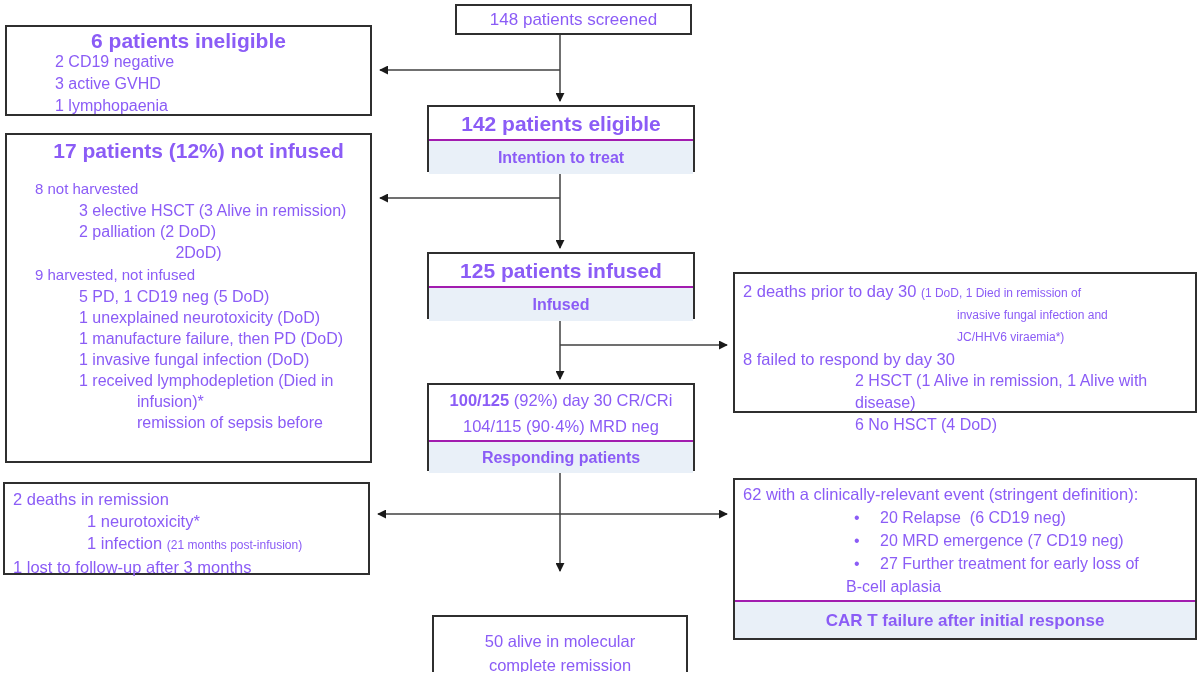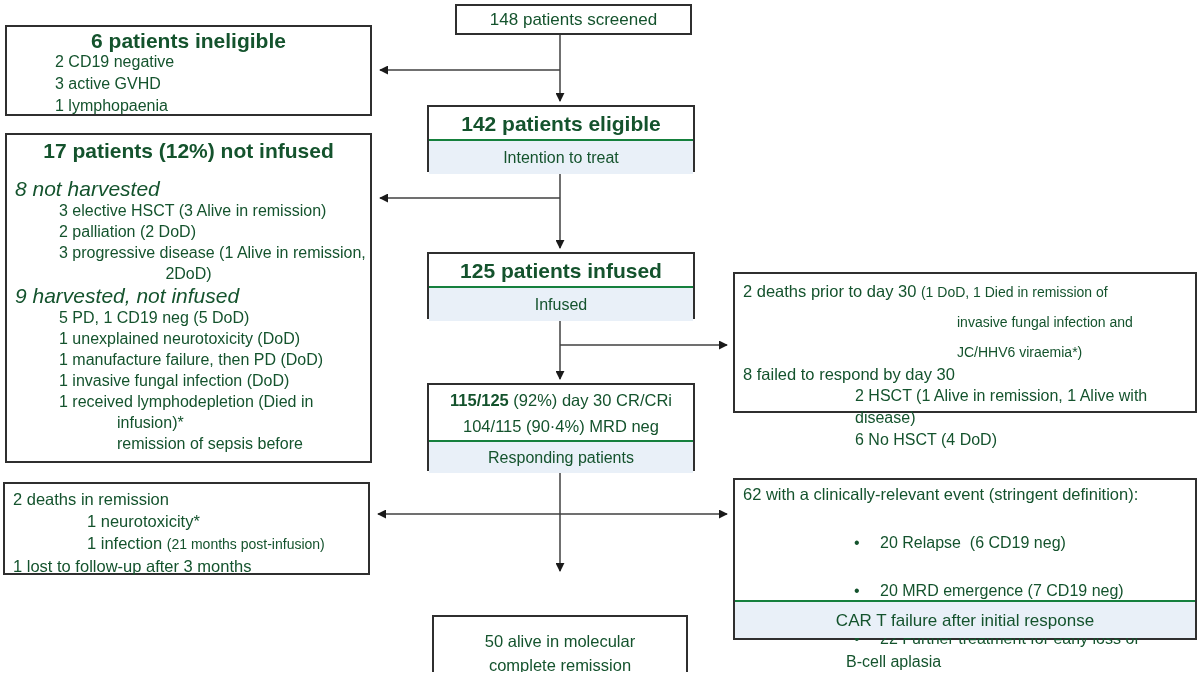--- a/index.html
+++ b/index.html
@@ -1,72 +1,72 @@
 <!DOCTYPE html>
 <html><head>
 <meta charset="utf-8">
 <style>
   html,body{margin:0;padding:0;background:#ffffff;}
   #canvas{
     position:relative;width:1200px;height:672px;background:#ffffff;
-    font-family:"Liberation Sans","DejaVu Sans",sans-serif;color:#14532d;
+    font-family:"Liberation Sans","DejaVu Sans",sans-serif;color:#8b5cf6;
     overflow:hidden;
   }
   .box{
     position:absolute;background:#ffffff;border:2px solid #2f2f2f;
     box-sizing:border-box;font-size:16px;line-height:21px;
   }
   .connectors{position:absolute;left:0;top:0;pointer-events:none;}
   .connectors line{stroke:#404040;stroke-width:1.5;}
   .center{text-align:center;}
   .bold{font-weight:700;}
   .band{
-    background:#e9f0f8;border-top:2px solid #15803d;
-    font-weight:400;text-align:right;
+    background:#e9f0f8;border-top:2px solid #a21caf;
+    font-weight:700;text-align:right;
     display:flex;align-items:center;justify-content:center;
   }
-  .small{font-size:14px;margin-top:8px;}
+  .small{font-size:12px;}
   .pad-main{padding-left:8px;}
   .indent1{padding-left:52px;}
   .indent2{padding-left:110px;}
   .title-line{font-size:21px;font-weight:700;}
   .main-line{font-size:16.5px;}
   .flexrow{display:flex;align-items:center;justify-content:center;}
   
   #box-screened{left:455px;top:4px;width:237px;height:31px;font-size:17px;}
   
   #box-ineligible{left:5px;top:25px;width:367px;height:91px;padding-top:3px;}
   #box-ineligible .items{padding-left:48px;line-height:22px;}
   
   #box-eligible{left:427px;top:105px;width:268px;height:67px;}
   #box-eligible .top{height:32px;}
   #box-eligible .band{height:33px;}
   
-  #box-not-infused{left:5px;top:133px;width:367px;height:330px;padding-top:5px;line-height:21px;}
+  #box-not-infused{left:5px;top:133px;width:367px;height:330px;padding-top:5px;line-height:21px;padding-left:20px;}
   #box-not-infused .gap{height:16px;}
-  #box-not-infused .group{font-size:21px;line-height:23px;font-style:italic;}
+  #box-not-infused .group{font-size:15px;line-height:23px;}
   
   #box-infused{left:427px;top:252px;width:268px;height:67px;}
   #box-infused .top{height:32px;}
   #box-infused .band{height:33px;}
   
   #box-early{left:733px;top:272px;width:464px;height:141px;padding:6px 8px 0 8px;line-height:22px;}
   #box-early .indent-small{padding-left:214px;}
   #box-early .subs{padding-left:112px;}
   
   #box-responding{left:427px;top:383px;width:268px;height:88px;}
   #box-responding .top{height:55px;flex-direction:column;line-height:26px;font-size:16.5px;}
   #box-responding .band{height:31px;}
   
   #box-late-deaths{left:3px;top:482px;width:367px;height:93px;padding-top:4px;line-height:22px;font-size:16.5px;}
   #box-late-deaths .sub{padding-left:82px;}
   
   #box-car-t{left:733px;top:478px;width:464px;height:162px;padding-top:3px;line-height:23px;}
   #box-car-t .band{position:absolute;left:0;right:0;bottom:0;height:36px;font-size:17px;}
-  .bullet{position:relative;padding-left:145px;margin-top:25px;}
+  .bullet{position:relative;padding-left:145px;}
   .bullet::before{content:"\2022";position:absolute;left:119px;}
   .bullet-cont{padding-left:91px;margin-left:20px;}
   .bullet-text{white-space:pre-wrap;}
   
   #box-molecular{left:432px;top:575px;width:256px;height:122px;padding-top:12px;line-height:24px;font-size:16.5px;margin-top:40px;}
   #box-molecular .note{font-size:15px;line-height:21px;padding-top:25px;}
 </style>
 </head>
 <body>
 
@@ -106,21 +106,20 @@
     <div class="top flexrow title-line">142 patients eligible</div>
     <div class="band">Intention to treat</div>
   </div>
 
   <div id="box-not-infused" class="box">
     <div class="center title-line">17 patients (12%) not infused</div>
     <div class="gap"></div>
     <div class="group pad-main">8 not harvested</div>
     <div class="indent1">3 elective HSCT (3 Alive in remission)</div>
     <div class="indent1">2 palliation (2 DoD)</div>
-    <div class="indent1">3 progressive disease (1 Alive in remission,</div>
     <div class="center">2DoD)</div>
     <div class="group pad-main">9 harvested, not infused</div>
     <div class="indent1">5 PD, 1 CD19 neg (5 DoD)</div>
     <div class="indent1">1 unexplained neurotoxicity (DoD)</div>
     <div class="indent1">1 manufacture failure, then PD (DoD)</div>
     <div class="indent1">1 invasive fungal infection (DoD)</div>
     <div class="indent1">1 received lymphodepletion (Died in</div>
     <div class="indent2">infusion)*</div>
     <div class="indent2">remission of sepsis before</div>
   </div>
@@ -134,38 +133,38 @@
     <div class="main-line"><span>2 deaths prior to day 30 </span><span class="small">(1 DoD, 1 Died in remission of</span></div>
     <div class="small indent-small">invasive fungal infection and</div>
     <div class="small indent-small">JC/HHV6 viraemia*)</div>
     <div class="main-line">8 failed to respond by day 30</div>
     <div class="subs">2 HSCT (1 Alive in remission, 1 Alive with disease)</div>
     <div class="subs">6 No HSCT (4 DoD)</div>
   </div>
 
   <div id="box-responding" class="box">
     <div class="top flexrow">
-      <div><span class="bold">115/125</span><span> (92%) day 30 CR/CRi</span></div>
+      <div><span class="bold">100/125</span><span> (92%) day 30 CR/CRi</span></div>
       <div>104/115 (90·4%) MRD neg</div>
     </div>
     <div class="band">Responding patients</div>
   </div>
 
   <div id="box-late-deaths" class="box">
     <div class="pad-main">2 deaths in remission</div>
     <div class="sub">1 neurotoxicity*</div>
     <div class="sub"><span>1 infection </span><span class="small">(21 months post-infusion)</span></div>
     <div class="pad-main">1 lost to follow-up after 3 months</div>
   </div>
 
   <div id="box-car-t" class="box">
     <div class="pad-main main-line">62 with a clinically-relevant event (stringent definition):</div>
     <div class="bullet"><span class="bullet-text">20 Relapse  (6 CD19 neg)</span></div>
     <div class="bullet"><span class="bullet-text">20 MRD emergence (7 CD19 neg)</span></div>
-    <div class="bullet"><span class="bullet-text">22 Further treatment for early loss of</span></div>
+    <div class="bullet"><span class="bullet-text">27 Further treatment for early loss of</span></div>
     <div class="bullet-cont">B-cell aplasia</div>
     <div class="band">CAR T failure after initial response</div>
   </div>
 
   <div id="box-molecular" class="box center">
     <div>50 alive in molecular</div>
     <div>complete remission</div>
     <div class="note">
       <div>(median follow-up 23·3 months,</div>
       <div>95%CI: 20-28 )</div>

